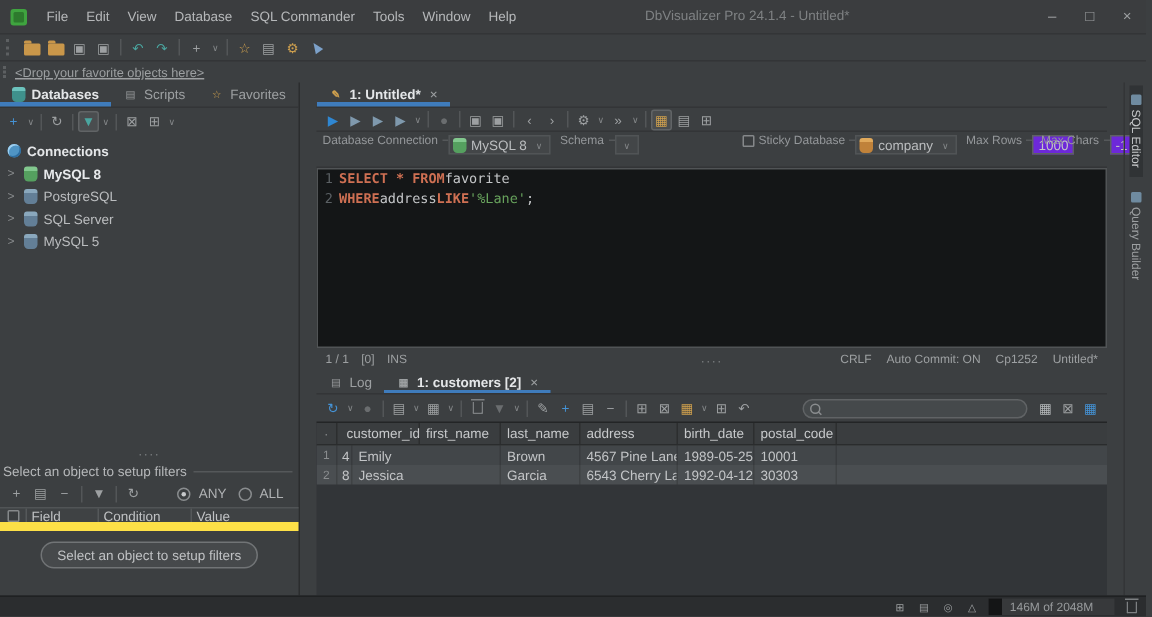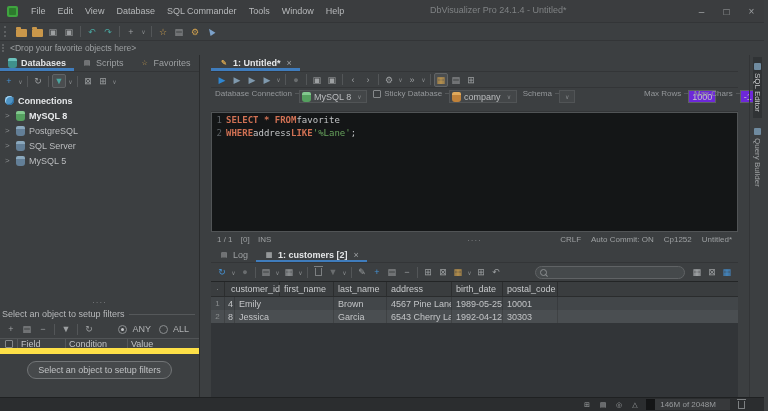--- a/index.html
+++ b/index.html
@@ -20,21 +20,21 @@
   .toolbar { height:18px; display:flex; align-items:center; gap:2px; border-top:1px solid #333537; padding-left:2px; flex:none; }
   .handle { width:5px; align-self:stretch; border-left:2px dotted #5d6062; margin:3px 3px 3px 2px; }
   .ico { display:inline-flex; align-items:center; justify-content:center; min-width:14px; height:14px; font-size:9px; color:#9da0a2; position:relative; }
   .ico.sm { min-width:10px; font-size:7px; }
   .caret { font-size:6px; color:#85888a; min-width:7px; }
   .sep { width:1px; height:11px; background:#53565
 
 8; background:#535658; margin:0 2px; flex:none; }
   .blue { color:#4593d6; } .teal { color:#4aa6a0; } .gold { color:#cfa04e; } .dim { color:#6a6d6f; }
   .selbox { background:#4a4d4f; border:1px solid #616466; border-radius:2px; }
-  .favbar { height:15px; display:flex; align-items:center; color:#9da0a2; font-size:8.5px; border-top:1px solid #333537; flex:none; }
+  .favbar { height:15px; display:flex; align-items:center; color:#9da0a2; font-size:8.5px; border-top:1px solid #333537; flex:none;text-decoration:underline; }
 
   
   .folder { width:11px; height:8px; background:#c9974a; border-radius:1px; position:relative; margin-top:2px; }
   .folder::before { content:''; position:absolute; top:-2px; left:0; width:5px; height:2px; background:#c9974a; border-radius:1px 1px 0 0; }
   .db { width:9px; height:10px; border-radius:2px 2px 3px 3px; flex:none; }
   .db.green { background:linear-gradient(#82c88e 0 3px, #55a05f 3px); }
   .db.slate { background:linear-gradient(#8aa8bd 0 3px, #637f97 3px); }
   .db.orange { background:linear-gradient(#e0a95b 0 3px, #c0823a 3px); }
   .db.tealc { background:linear-gradient(#6cc3bd 0 3px, #3f918c 3px); }
   .globe { width:9px; height:9px; border-radius:50%; background:#4f94c4; box-shadow:inset -1px -1px 0 #2d6da0, inset 1px 1px 0 #9fd0f0; flex:none; }
@@ -131,21 +131,21 @@
   .gfoot { height:16px; display:flex; align-items:center; padding:0 8px 0 6px; color:#9da0a2; font-size:8px; flex:none; background:#3c3f41; border-top:1px solid #2a2c2d; }
   .gfoot .right { margin-left:auto; display:flex; gap:14px; }
 
   
   .rstrip { width:15px; flex:none; border-left:1px solid #333537; display:flex; flex-direction:column; align-items:center; padding-top:2px; gap:4px; }
   .vtab { writing-mode:vertical-rl; font-size:8px; color:#9da0a2; padding:6px 0; display:flex; align-items:center; gap:3px; }
   .vtab.active { background:#303335; color:#c7c9cb; }
   .vicon { width:7px; height:7px; background:#6f8ba0; border-radius:1px; flex:none; }
 
   
-  .statusbar { height:14px; flex:none; background:#2b2d2f; border-top:1px solid #1f2122; display:flex; align-items:center; justify-content:flex-end; gap:6px; padding-right:17px; color:#7d8082; font-size:8px; }
+  .statusbar { height:14px; flex:none; background:#2b2d2f; border-top:1px solid #1f2122; display:flex; align-items:center; justify-content:flex-end; gap:6px; padding-right:4px; color:#7d8082; font-size:8px; }
   .membar { width:84px; height:11px; background:#37393b; position:relative; display:flex; align-items:center; justify-content:center; color:#989b9d; }
   .memfill { position:absolute; left:0; top:0; bottom:0; width:9px; background:#141516; }
   .memtext { position:relative; }
 </style>
 </head>
 <body>
 
 <div class="window">
 
   <div class="titlebar">
@@ -330,39 +330,39 @@
               <span>Database Connection</span>
               <span class="line"></span>
             </div>
           <div class="combo">
             <span class="db green"></span>
             <span>MySQL 8</span>
             <span class="spring"></span>
             <span class="caret">∨</span>
           </div>
         </div>
+        <div class="grp g-schema">
+          <div class="grp-label">
+              <span>Schema</span>
+              <span class="line"></span>
+            </div>
+          <div class="combo">
+            <span class="spring"></span>
+            <span class="caret">∨</span>
+          </div>
+        </div>
         <div class="grp g-sticky">
           <div class="grp-label">
               <span class="chk"></span>
               <span>Sticky Database</span>
               <span class="line"></span>
             </div>
           <div class="combo">
             <span class="db orange"></span>
             <span>company</span>
-            <span class="spring"></span>
-            <span class="caret">∨</span>
-          </div>
-        </div>
-        <div class="grp g-schema">
-          <div class="grp-label">
-              <span>Schema</span>
-              <span class="line"></span>
-            </div>
-          <div class="combo">
             <span class="spring"></span>
             <span class="caret">∨</span>
           </div>
         </div>
         <div class="grp g-maxrows">
           <div class="grp-label">
               <span>Max Rows</span>
               <span class="line"></span>
             </div>
           <div class="numin">1000</div>

